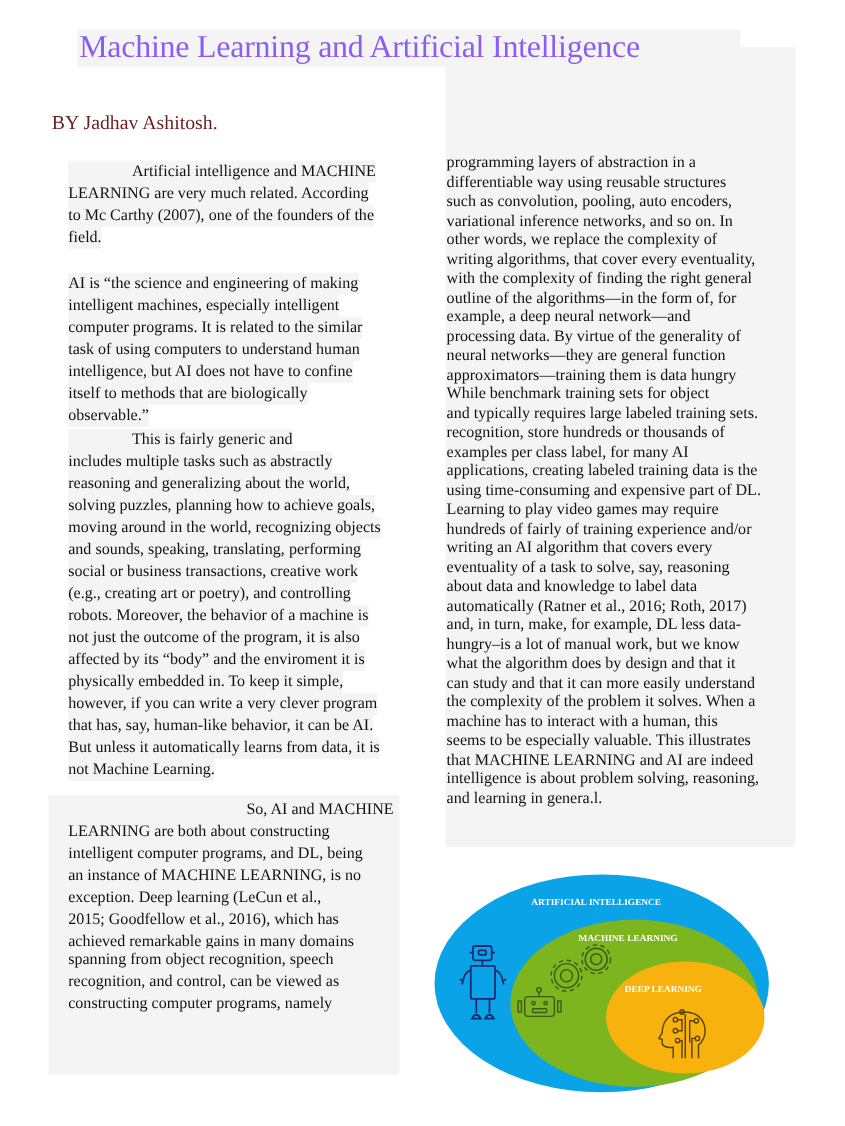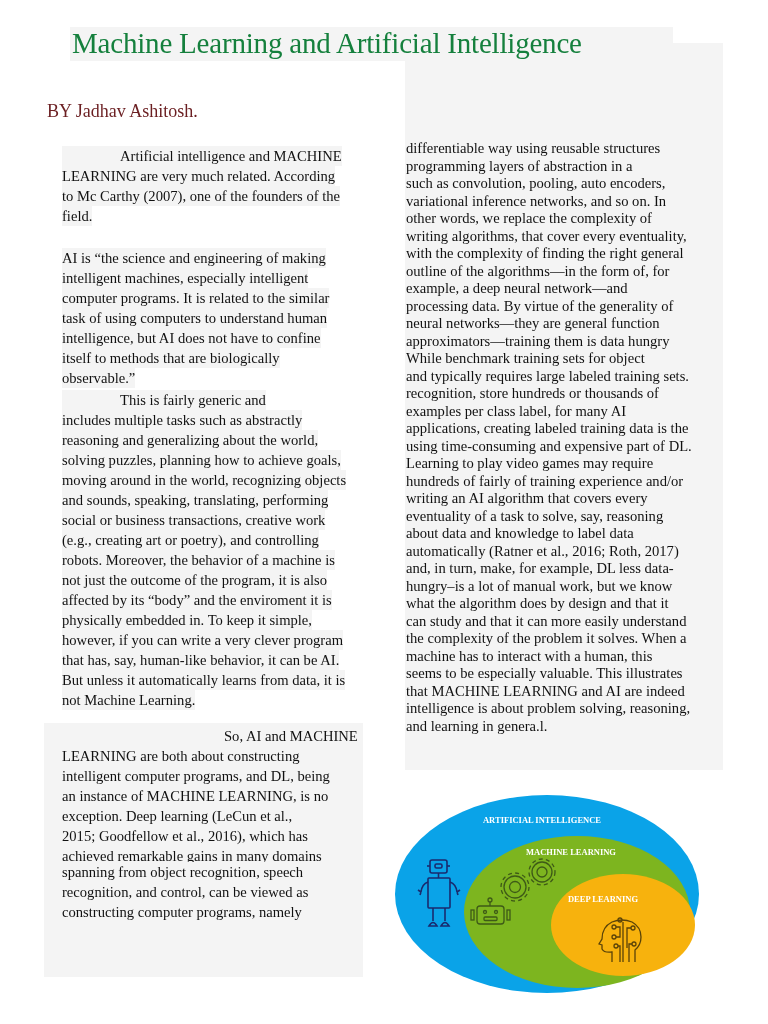--- a/index.html
+++ b/index.html
@@ -6,21 +6,21 @@
   body {
     width: 768px; height: 1024px; position: relative; overflow: hidden;
     background: #ffffff;
     font-family: "Liberation Serif", "DejaVu Serif", serif;
     color: #111111;
   }
   .shade { background: #f4f4f4; position: absolute; }
   #title-bg { left: 70px; top: 27px; width: 603px; height: 34px; }
   #title {
     position: absolute; left: 72px; top: 24px;
-    font-size: 29px; line-height: 38px; color: #15803d; white-space: nowrap;
+    font-size: 29px; line-height: 38px; color: #8b5cf6; white-space: nowrap;
     letter-spacing: -0.2px;
     text-align: right;
   }
   #author {
     position: absolute; left: 47px; top: 101px;
     font-size: 18px; color: #6b1f22; white-space: nowrap;
   }
   #right-bg { left: 405px; top: 43px; width: 318px; height: 727px; }
   #left-bottom-bg { left: 44px; top: 723px; width: 319px; height: 254px; }
 
@@ -57,22 +57,22 @@
 <h1 id="title" style="margin:0;font-weight:normal;">Machine Learning and Artificial Intelligence</h1>
 <div id="author">BY Jadhav Ashitosh.</div>
 
 <div class="para" id="p1"><span class="line hl" style="padding-left: 58px;">Artificial intelligence and MACHINE</span><br><span class="line hl">LEARNING are very much related. According</span><br><span class="line hl">to Mc Carthy (2007), one of the founders of the</span><br><span class="line hl">field.</span><br></div>
 <div class="para" id="p2"><span class="line hl">AI is “the science and engineering of making</span><br><span class="line hl">intelligent machines, especially intelligent</span><br><span class="line hl">computer programs. It is related to the similar</span><br><span class="line hl">task of using computers to understand human</span><br><span class="line hl">intelligence, but AI does not have to confine</span><br><span class="line hl">itself to methods that are biologically</span><br><span class="line hl">observable.”</span><br></div>
 <div class="para" id="p3"><span class="line hl" style="padding-left: 58px;">This is fairly generic and</span><br><span class="line hl">includes multiple tasks such as abstractly</span><br><span class="line hl">reasoning and generalizing about the world,</span><br><span class="line hl">solving puzzles, planning how to achieve goals,</span><br><span class="line hl">moving around in the world, recognizing objects</span><br><span class="line hl">and sounds, speaking, translating, performing</span><br><span class="line hl">social or business transactions, creative work</span><br><span class="line hl">(e.g., creating art or poetry), and controlling</span><br><span class="line hl">robots. Moreover, the behavior of a machine is</span><br><span class="line hl">not just the outcome of the program, it is also</span><br><span class="line hl">affected by its “body” and the enviroment it is</span><br><span class="line hl">physically embedded in. To keep it simple,</span><br><span class="line hl">however, if you can write a very clever program</span><br><span class="line hl">that has, say, human-like behavior, it can be AI.</span><br><span class="line hl">But unless it automatically learns from data, it is</span><br><span class="line hl">not Machine Learning.</span><br></div>
 <div class="para" id="p4"><span class="line hl" style="padding-left: 162px;">So, AI and MACHINE</span><br><span class="line hl">LEARNING are both about constructing</span><br><span class="line hl">intelligent computer programs, and DL, being</span><br><span class="line hl">an instance of MACHINE LEARNING, is no</span><br><span class="line hl">exception. Deep learning (LeCun et al.,</span><br><span class="line hl">2015; Goodfellow et al., 2016), which has</span><br><span class="line hl">achieved remarkable gains in many domains</span><br></div>
 <div class="para" id="p5"><span class="line hl">spanning from object recognition, speech</span><br><span class="line hl">recognition, and control, can be viewed as</span><br><span class="line hl">constructing computer programs, namely</span><br></div>
 
 <div class="para" id="rcol">
+    <span class="line">programming layers of abstraction in a</span>
     <span class="line">differentiable way using reusable structures</span>
-    <span class="line">programming layers of abstraction in a</span>
     <span class="line">such as convolution, pooling, auto encoders,</span>
     <span class="line">variational inference networks, and so on. In</span>
     <span class="line">other words, we replace the complexity of</span>
     <span class="line">writing algorithms, that cover every eventuality,</span>
     <span class="line">with the complexity of finding the right general</span>
     <span class="line">outline of the algorithms—in the form of, for</span>
     <span class="line">example, a deep neural network—and</span>
     <span class="line">processing data. By virtue of the generality of</span>
     <span class="line">neural networks—they are general function</span>
     <span class="line">approximators—training them is data hungry</span>

